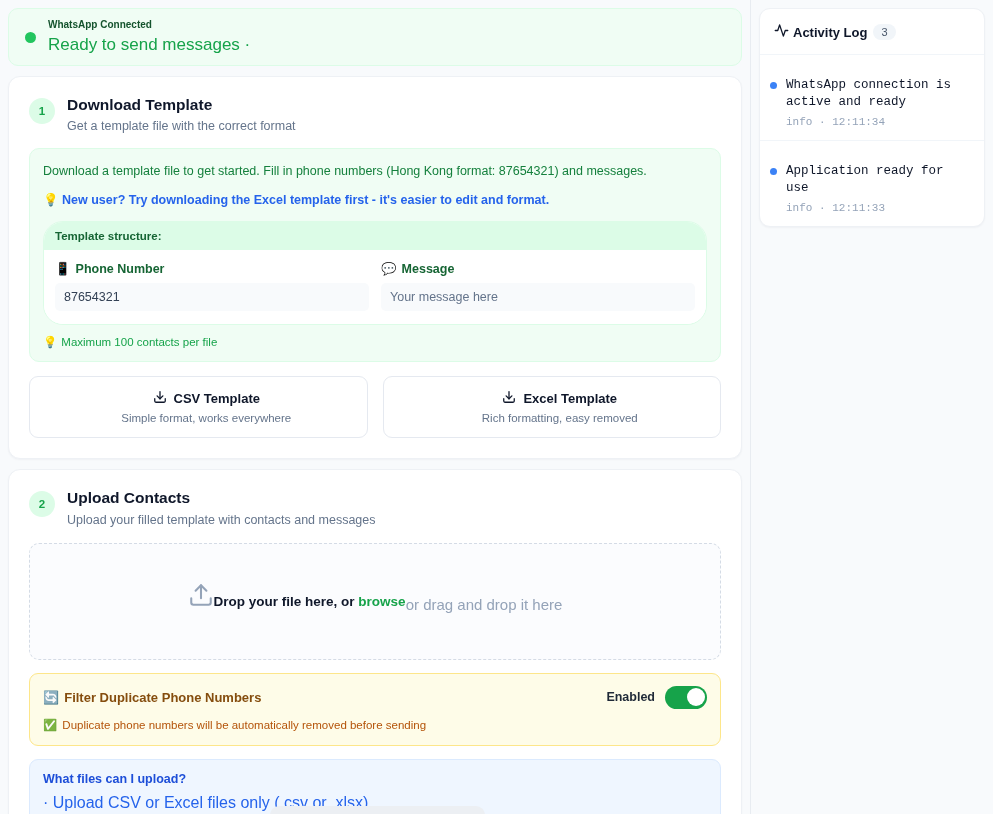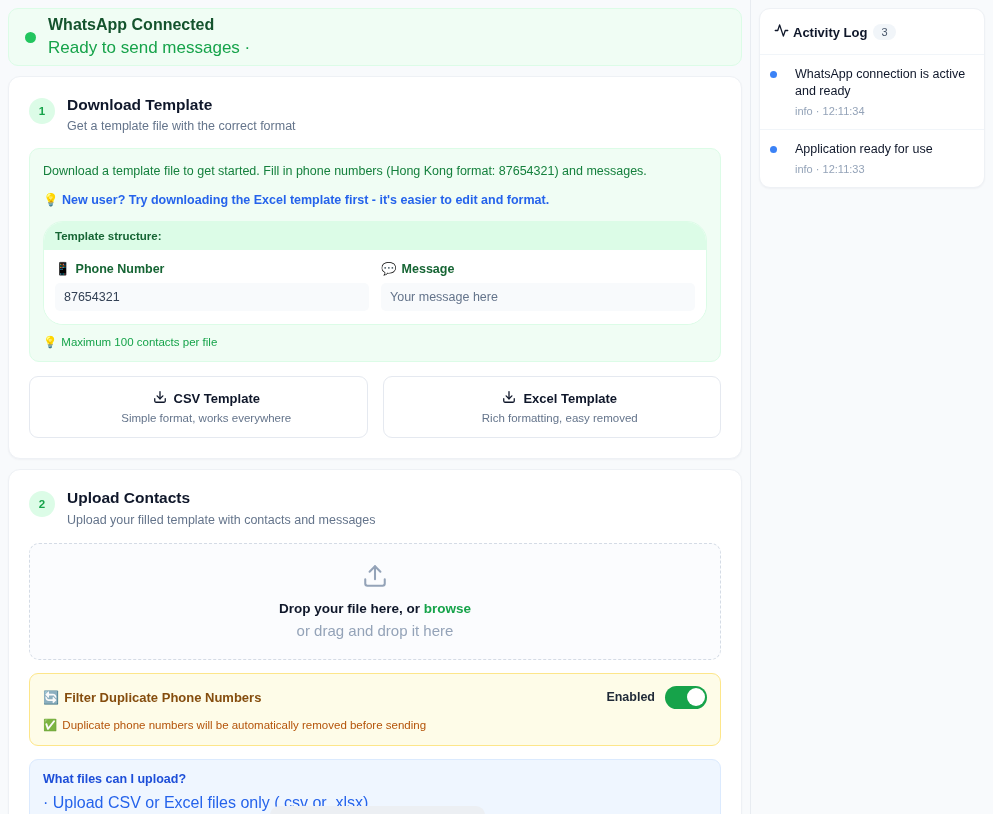--- a/index.html
+++ b/index.html
@@ -48,21 +48,21 @@
   }
   .status-dot {
     width: 11px;
     height: 11px;
     border-radius: 50%;
     background: #22c55e;
     flex: 0 0 auto;
   }
   .status-texts { display: flex; flex-direction: column; gap: 2px; }
   .status-title {
-    font-size: 16px;
+    font-size: 10px;
     font-weight: bold;
     color: #14532d;
     line-height: 1.25;
   }
   .status-sub {
     font-size: 17px;
     color: #16a34a;
     line-height: 1.25;
     text-align: center;
   }
@@ -210,21 +210,20 @@
   }
 
   
   .dropzone {
     margin-top: 15px;
     border: 1.5px dashed #d4dbe5;
     border-radius: 10px;
     background: #fbfcfe;
     height: 117px;
     display: flex;
-    flex-direction: column;
     align-items: center;
     justify-content: center;
     cursor: pointer;
   }
   .dz-icon { color: #94a3b8; margin-bottom: 9px; }
   .dz-main {
     font-size: 13.5px;
     font-weight: bold;
     color: #0f172a;
   }
@@ -352,23 +351,24 @@
   .log-count {
     background: #f1f5f9;
     color: #475569;
     font-size: 11px;
     border-radius: 9px;
     padding: 2px 8px;
     margin-left: 2px;
   }
   .log-item {
     display: flex;
-    gap: 18px;
-    padding: 11px 14px 12px 10px;
+    gap: 9px;
+    padding: 22px 14px 12px 10px;
     border-top: 1px solid #f1f5f9;
+    font-family: Liberation Mono, monospace;
   }
   .log-dot {
     width: 7px; height: 7px;
     border-radius: 50%;
     background: #3b82f6;
     flex: 0 0 auto;
     margin-top: 5px;
   }
   .log-msg {
     font-size: 12.5px;

